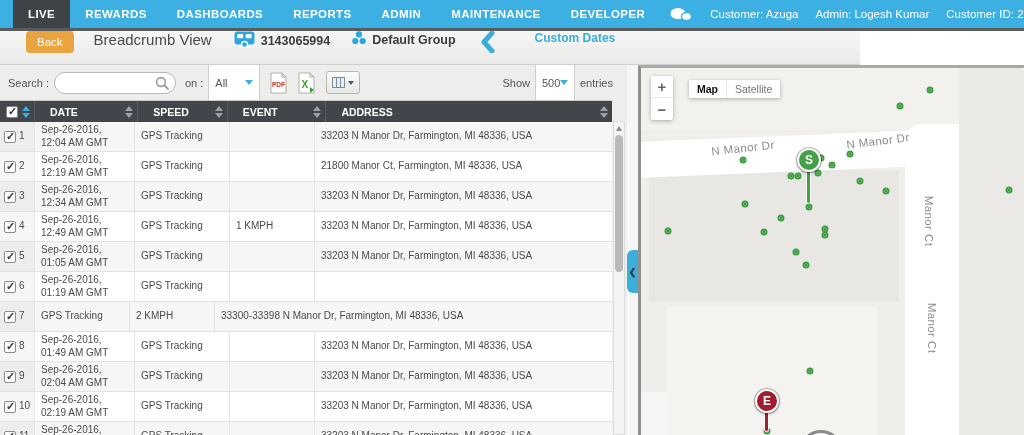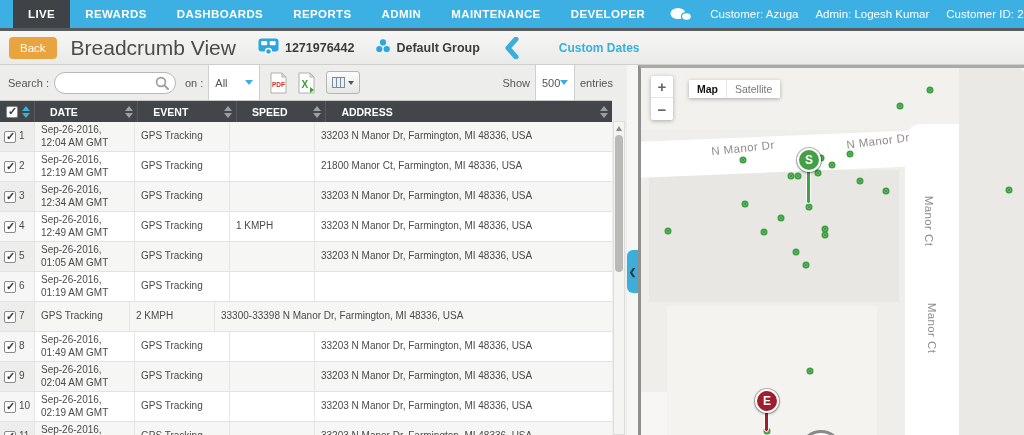--- a/index.html
+++ b/index.html
@@ -9,23 +9,23 @@
 
   
   .topnav { position:absolute; top:0; left:0; width:1024px; height:28px; background:#3cb0e2; display:flex; align-items:stretch; color:#fff; z-index:20; }
   .nav-tabs { display:flex; align-items:center; }
   .nav-tab { padding:0 15px; line-height:28px; font-size:11.5px; font-weight:bold; letter-spacing:.4px; cursor:pointer; white-space:nowrap; }
   .nav-tab.active { background:#3f4347; margin-left:13px; }
   .nav-right { margin-left:auto; display:flex; align-items:center; gap:17px; font-size:11.5px; white-space:nowrap; padding-right:2px; }
   .dark-strip { position:absolute; top:28px; left:0; width:1024px; height:3px; background:#595c5e; z-index:19; }
 
   
-  .header-bar { position:absolute; top:31px; left:0; width:1024px; height:34px; background:linear-gradient(#f6f6f4,#eaeae8); border-bottom:1px solid #cfcfcd; display:flex; align-items:center; padding:0 9px; z-index:18; }
+  .header-bar { position:absolute; top:31px; left:0; width:860px; height:34px; background:linear-gradient(#f6f6f4,#eaeae8); border-bottom:1px solid #cfcfcd; display:flex; align-items:flex-start; padding:0 26px; z-index:18; }
   .back-btn { background:#e9a440; color:#fff; font-size:11.5px; padding:5px 11px; border-radius:4px; border:none; cursor:pointer; }
-  .page-title { font-size:21px; color:#4b4b4b; margin-left:14px; }
+  .page-title { font-size:15px; color:#4b4b4b; margin-left:20px; }
   .hdr-item { display:flex; align-items:center; gap:6px; margin-left:22px; font-size:12.5px; font-weight:bold; color:#3c3c3c; }
   .date-chevron { margin-left:24px; display:flex; align-items:center; }
   .date-range { font-size:12px; color:#4f4f4f; margin-left:9px; }
   .custom-dates { font-size:12px; font-weight:bold; color:#3bafda; margin-left:40px; cursor:pointer; }
 
   
   .main { position:absolute; top:65px; left:0; width:1024px; height:370px; }
   .left-panel { position:absolute; left:0; top:0; width:627px; height:370px; background:#ededeb; overflow:hidden; }
   .divider { position:absolute; left:627px; top:0; width:11px; height:370px; background:#f6f6f4; }
   .divider-handle { position:absolute; left:0; top:185px; width:11px; height:43px; background:#3bafda; border-radius:6px 0 0 6px; display:flex; align-items:center; justify-content:center; color:#31363a; font-size:9px; font-weight:bold; cursor:pointer; }
@@ -140,21 +140,21 @@
     <span class="page-title">Breadcrumb View</span>
     <span class="hdr-item">
       <span>
         <svg width="21" height="17" viewBox="0 0 21 17">
           <rect x="0.5" y="0.5" width="20" height="13" rx="3" fill="#2aa7e0"></rect>
           <rect x="3.2" y="3" width="6" height="4.2" rx="1" fill="#fff"></rect>
           <rect x="11.6" y="3" width="6" height="4.2" rx="1" fill="#fff"></rect>
           <circle cx="10.5" cy="13.5" r="3" fill="#2aa7e0" stroke="#fff" stroke-width="1.4"></circle>
         </svg>
       </span>
-      <span>1271976442</span>
+      <span>3143065994</span>
     </span>
     <span class="hdr-item">
       <span>
         <svg width="14" height="14" viewBox="0 0 14 14">
           <circle cx="7" cy="3.4" r="3.1" fill="#2aa7e0"></circle>
           <circle cx="3.3" cy="10" r="3.1" fill="#2aa7e0"></circle>
           <circle cx="10.7" cy="10" r="3.1" fill="#2aa7e0"></circle>
         </svg>
       </span>
       <span>Default Group</span>
@@ -229,29 +229,29 @@
                 <i class="dn"></i>
               </span>
           </div>
           <div class="th c-date">
             <span>DATE</span>
             <span class="sort">
                 <i class="up"></i>
                 <i class="dn"></i>
               </span>
           </div>
-          <div class="th c-event">
-            <span>EVENT</span>
+          <div class="th c-speed">
+            <span>SPEED</span>
             <span class="sort">
                 <i class="up"></i>
                 <i class="dn"></i>
               </span>
           </div>
-          <div class="th c-speed">
-            <span>SPEED</span>
+          <div class="th c-event">
+            <span>EVENT</span>
             <span class="sort">
                 <i class="up"></i>
                 <i class="dn"></i>
               </span>
           </div>
           <div class="th c-addr">
             <span>ADDRESS</span>
             <span class="sort">
                 <i class="up"></i>
                 <i class="dn"></i>

